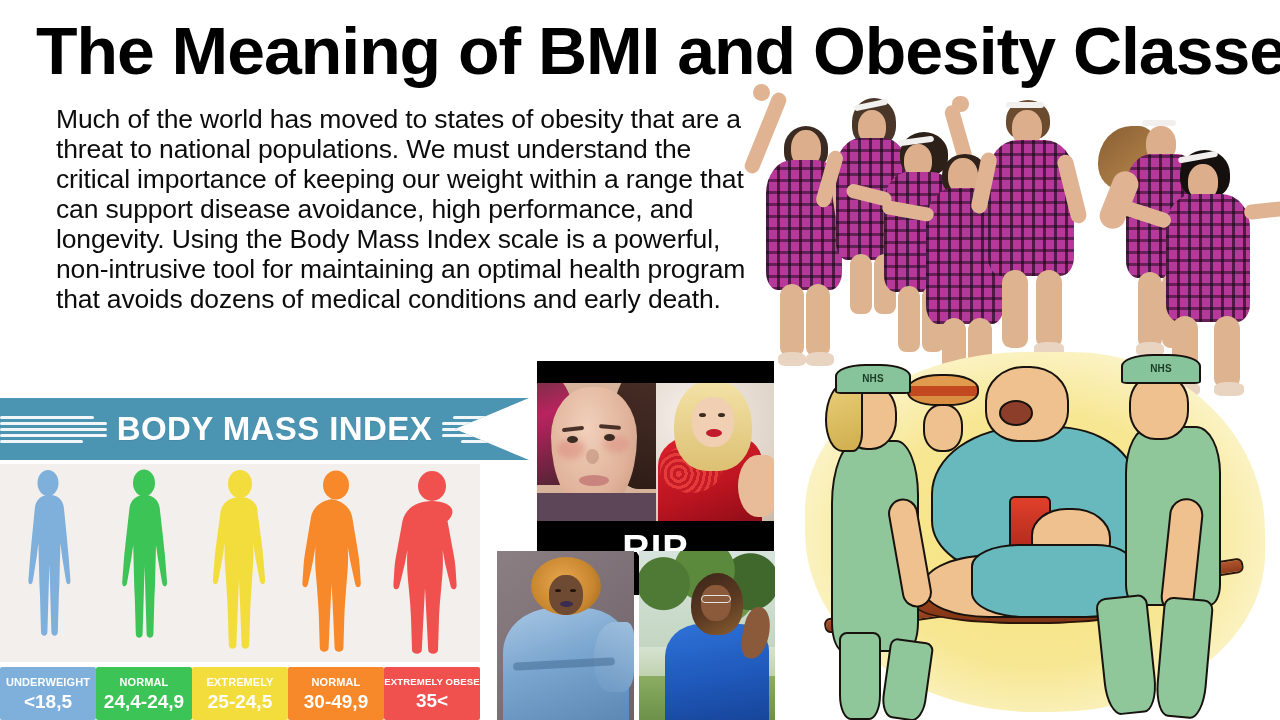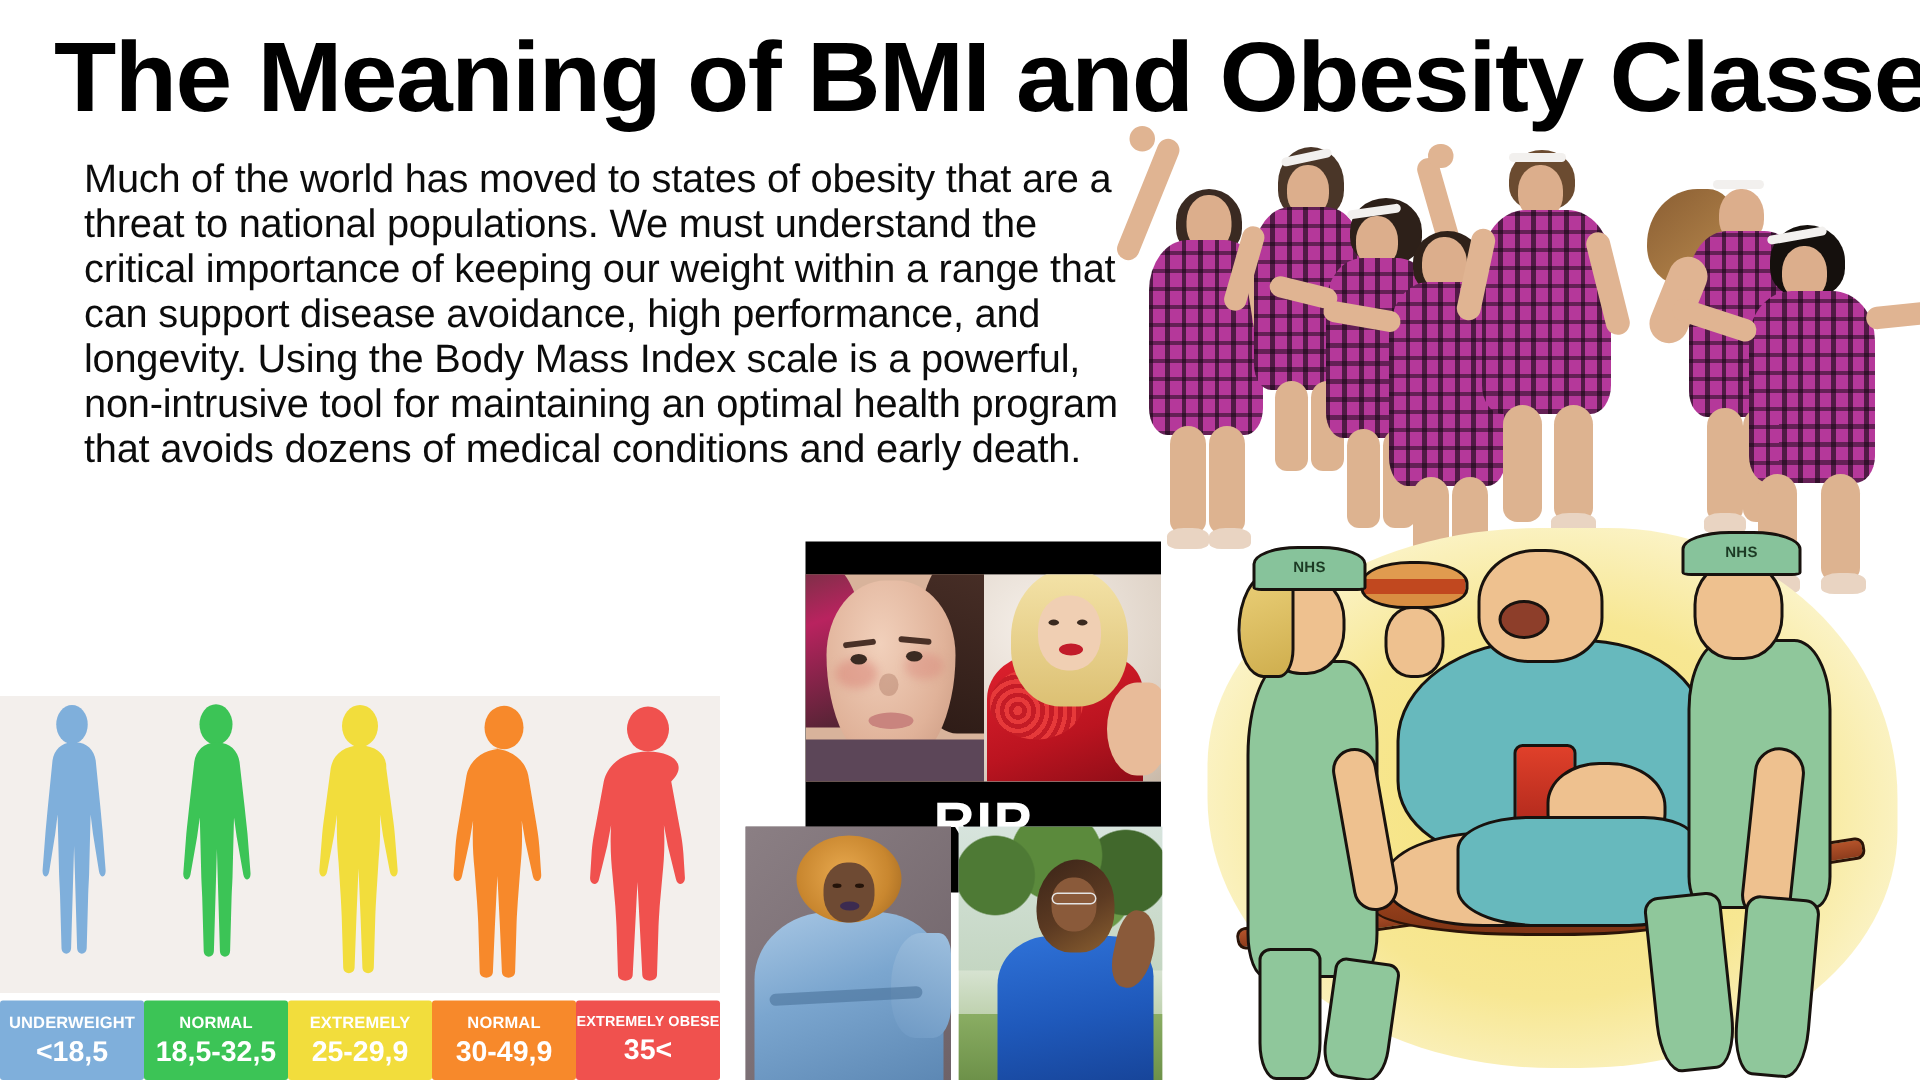--- a/index.html
+++ b/index.html
@@ -207,20 +207,39 @@
 <body>
 
 <div id="stage">
 
   <div id="title">The Meaning of BMI and Obesity Classes 1, 2, 3</div>
 
   <p id="para">Much of the world has moved to states of obesity that are a threat to national populations. We must understand the critical importance of keeping our weight within a range that can support disease avoidance, high performance, and longevity. Using the Body Mass Index scale is a powerful, non-intrusive tool for maintaining an optimal health program that avoids dozens of medical conditions and early death.</p>
 
   <div id="bmi">
 
+    <div class="ribbon">
+      <div class="ribbon-inner">
+        <span class="rib-lines">
+          <i></i>
+            <i></i>
+            <i></i>
+            <i></i>
+            <i></i>
+        </span>
+        <span id="ribbon-text">BODY MASS INDEX</span>
+        <span class="rib-lines right">
+          <i></i>
+            <i></i>
+            <i></i>
+            <i></i>
+            <i></i>
+        </span>
+      </div>
+    </div>
 
     <div class="cols">
 
       <div class="col">
         <div class="fig-box">
           <svg width="60" height="188" viewBox="0 0 60 188">
             <g fill="#7fafdb">
               <ellipse cx="30" cy="15" rx="10.5" ry="13"></ellipse>
               <path d="M30 27c-7 0-12 5-13 12l-3 30c-.6 6-1 11-1.6 17l-2 26c-.4 5 3.4 6 4.4 1l4-25 1.6-13 1 40c.2 5 .4 8 .6 13l1 36c.2 5 6.2 5 6.4 0l1-34 1-34 1 34 1 34c.2 5 6.2 5 6.4 0l1-36c.2-5 .4-8 .6-13l1-40 1.6 13 4 25c1 5 4.8 4 4.4-1l-2-26c-.6-6-1-11-1.6-17l-3-30c-1-7-6-12-13-12z"></path>
             </g>
@@ -236,36 +255,36 @@
         <div class="fig-box">
           <svg width="66" height="188" viewBox="0 0 66 188">
             <g fill="#3cc456">
               <ellipse cx="33" cy="15" rx="11" ry="13.5"></ellipse>
               <path d="M33 27c-8 0-13.5 5.5-14.5 13l-3.5 31c-.6 6-1.2 11-1.8 17l-2 26c-.4 5 3.8 6 4.8 1l4.4-25 1.8-13 1 40c.2 5 .4 8 .6 13l1 36c.2 5 6.6 5 6.8 0l1-34 1-34 1 34 1 34c.2 5 6.6 5 6.8 0l1-36c.2-5 .4-8 .6-13l1-40 1.8 13 4.4 25c1 5 5.2 4 4.8-1l-2-26c-.6-6-1.2-11-1.8-17l-3.5-31c-1-7.5-6.5-13-14.5-13z"></path>
             </g>
           </svg>
         </div>
         <div class="cat" style="background:#3cc456">
           <span class="name">NORMAL</span>
-          <span class="range">18,5-32,5</span>
+          <span class="range">24,4-24,9</span>
         </div>
       </div>
 
       <div class="col">
         <div class="fig-box">
           <svg width="76" height="188" viewBox="0 0 76 188">
             <g fill="#f2dd3c">
               <ellipse cx="38" cy="16" rx="12" ry="14"></ellipse>
               <path d="M38 29c-11 0-18 6.5-19.5 15l-4 30c-1 7-1.6 12-2 18l-1.6 20c-.4 5 4.2 6 5.2 1l4.6-24 2-14c-.4 14 .2 22 1 32l1.4 22c.3 5 .5 9 .7 14l1 34c.2 5 7.4 5 7.6 0l1.2-33 1.4-33 1.4 33 1.2 33c.2 5 7.4 5 7.6 0l1-34c.2-5 .4-9 .7-14l1.4-22c.8-10 1.4-18 1-32l2 14 4.6 24c1 5 5.6 4 5.2-1l-1.6-20c-.4-6-1-11-2-18l-4-30C56 35.5 49 29 38 29z"></path>
             </g>
           </svg>
         </div>
         <div class="cat" style="background:#f2dd3c">
           <span class="name">EXTREMELY</span>
-          <span class="range">25-29,9</span>
+          <span class="range">25-24,5</span>
         </div>
       </div>
 
       <div class="col">
         <div class="fig-box">
           <svg width="86" height="188" viewBox="0 0 86 188">
             <g fill="#f7892b">
               <ellipse cx="43" cy="17" rx="13" ry="14.5"></ellipse>
               <path d="M43 31c-14 0-23 8-25 18l-5 30c-1.2 7-2 12-2.4 18l-1.2 18c-.3 5 4.6 6 5.6 1l5-23 2.4-14c-.6 14 0 23 1 33l1.6 21c.3 5 .6 9 .8 14l1 33c.2 5 8.6 5 8.8 0l1.4-32 1.6-32 1.6 32 1.4 32c.2 5 8.6 5 8.8 0l1-33c.2-5 .5-9 .8-14l1.6-21c1-10 1.6-19 1-33l2.4 14 5 23c1 5 5.9 4 5.6-1l-1.2-18c-.4-6-1.2-11-2.4-18l-5-30c-2-10-11-18-25-18z"></path>
             </g>

